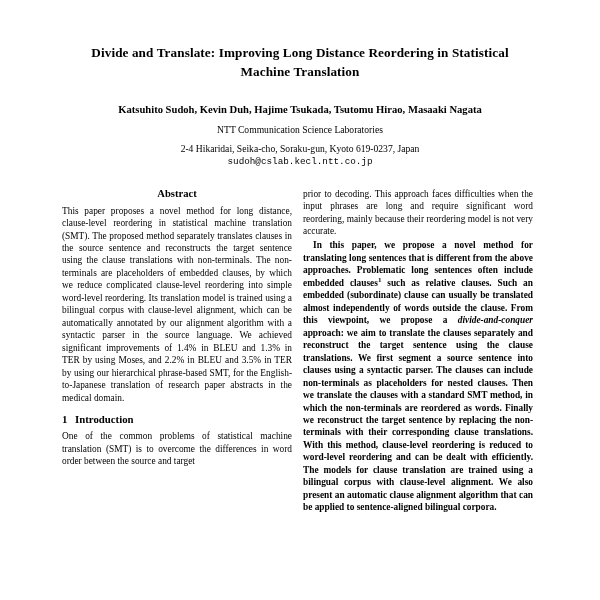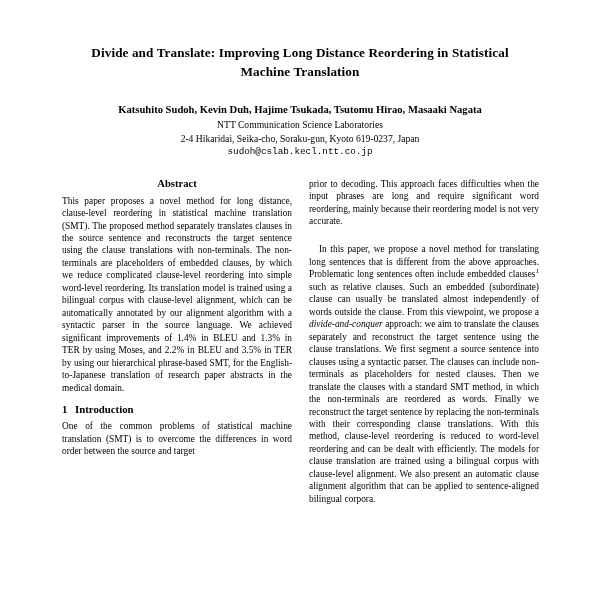--- a/index.html
+++ b/index.html
@@ -32,30 +32,31 @@
   .authors {
     font-size: 10.6px;
     font-weight: bold;
     text-align: center;
     margin-top: 22px;
     line-height: 1.35;
   }
   .affil {
     font-size: 9.6px;
     text-align: center;
+    margin-top: 5px;
     line-height: 1.45;
   }
   .email {
     font-family: "Liberation Mono", monospace;
     font-size: 9.3px;
     text-align: center;
   }
   .columns {
     display: flex;
-    gap: 17px;
+    gap: 11px;
     margin-top: 21px;
   }
   .col {
     width: 230px;
     flex: 0 0 230px;
   }
   .section-head {
     font-size: 10.6px;
     font-weight: bold;
     text-align: center;
@@ -75,21 +76,22 @@
     font-size: 9.35px;
     line-height: 1.335;
     text-align: justify;
     text-justify: inter-word;
     margin: 0;
     -webkit-hyphens: auto;
     hyphens: auto;
   }
   p.body + p.body {
     text-indent: 10px;
-    margin-top: 16px;
+    margin-top: 2px;
+    font-weight: bold;
   }
   .it { font-style: italic; }
   sup { font-size: 7px; vertical-align: super; line-height: 0; }
 </style>
 </head>
 <body>
 
 <div class="page">
 
   <div class="title">Divide and Translate: Improving Long Distance Reordering in Statistical Machine Translation</div>

